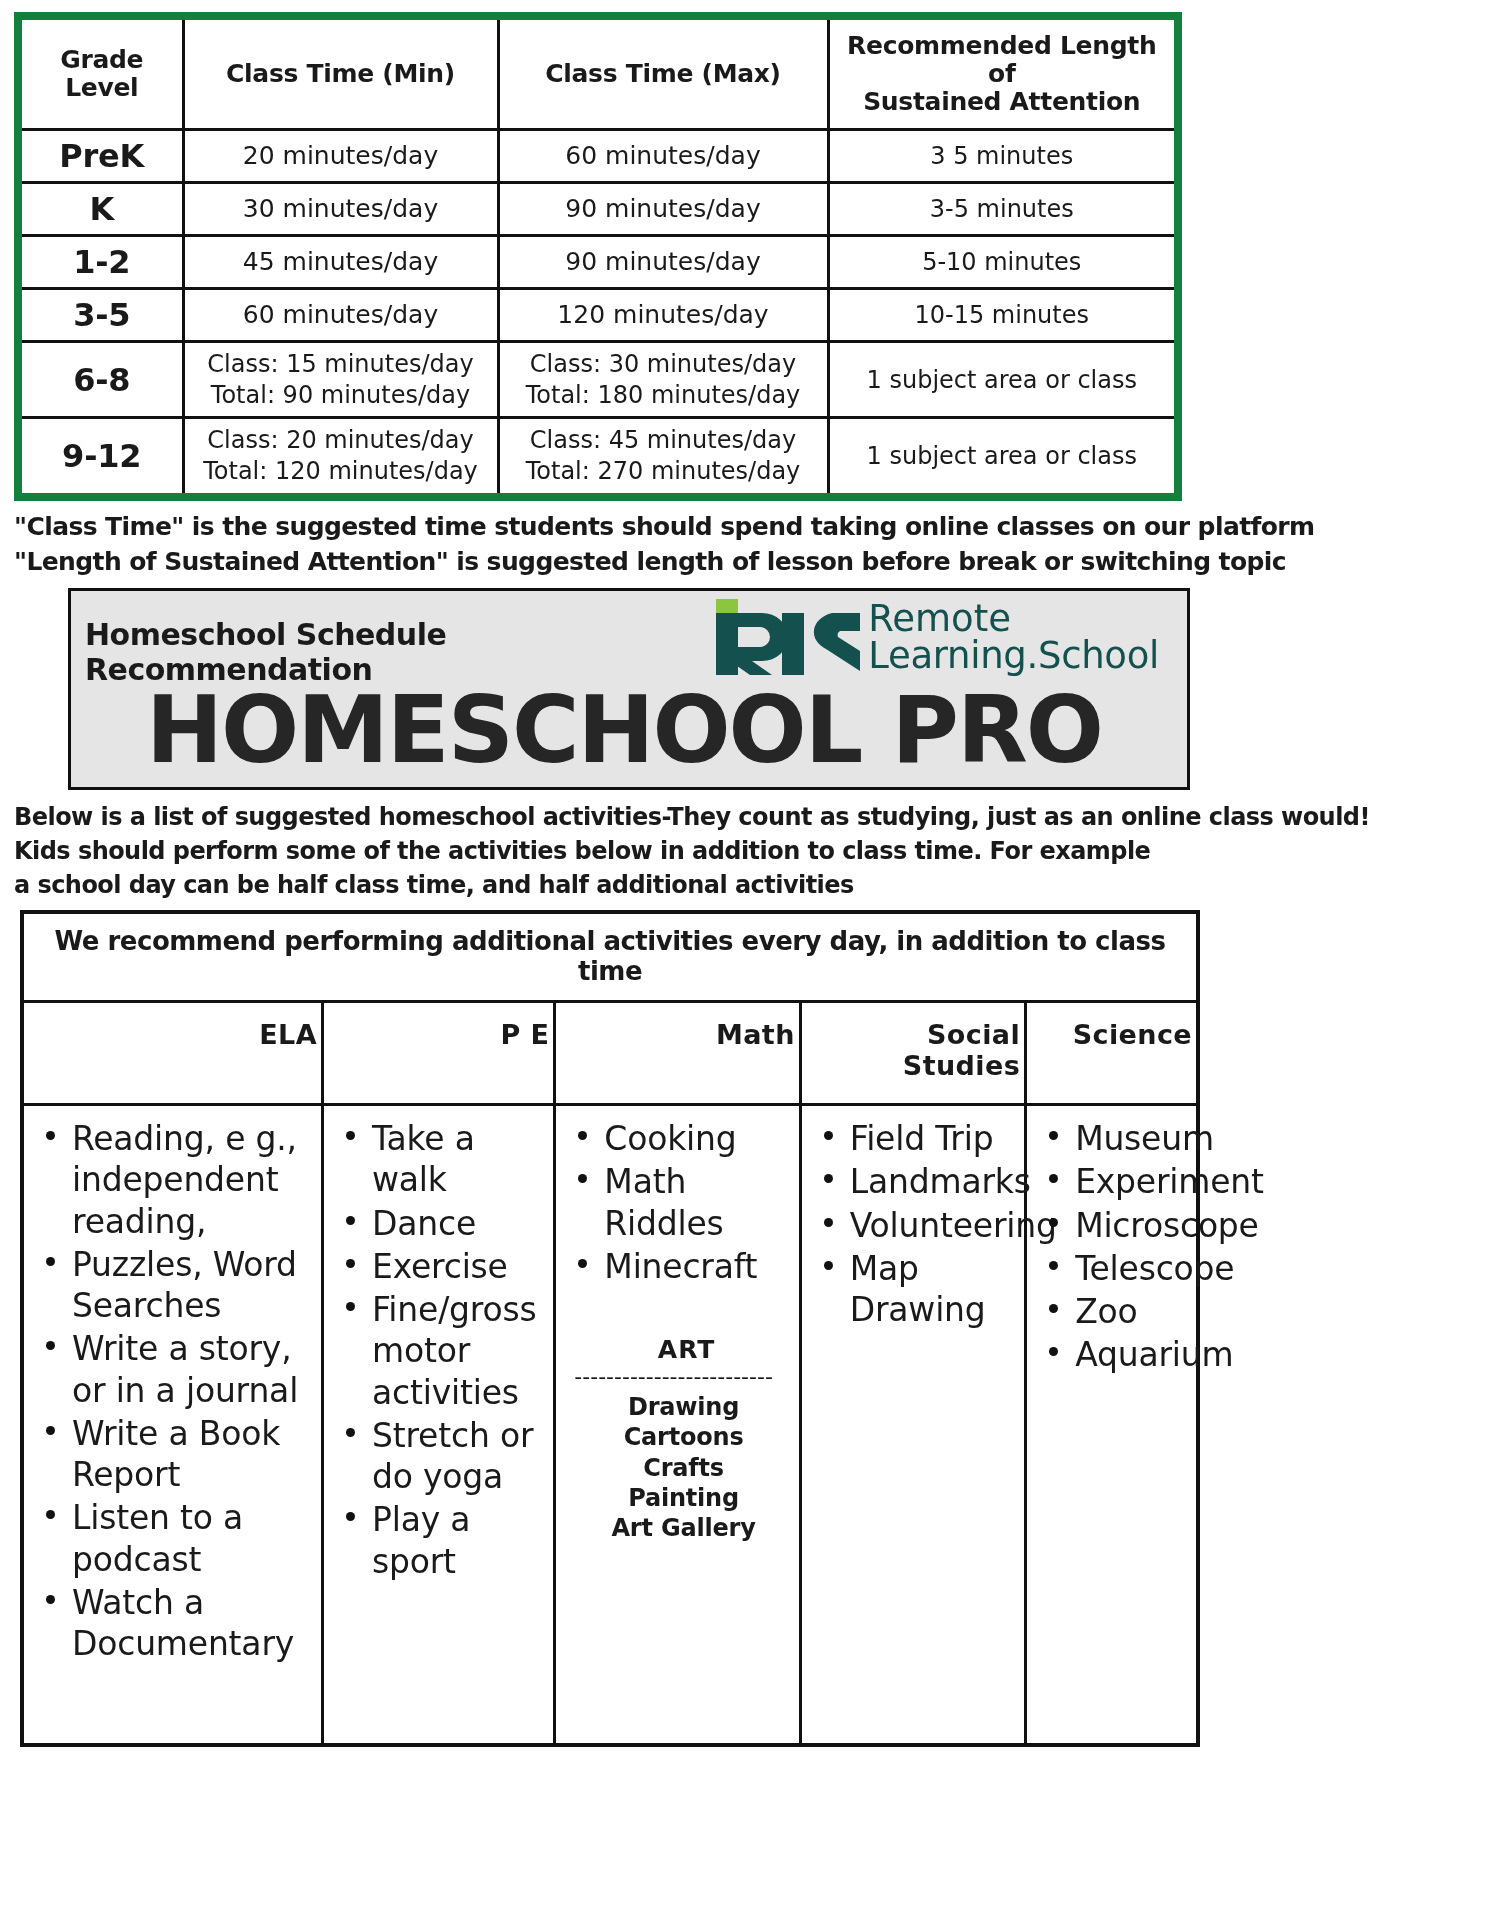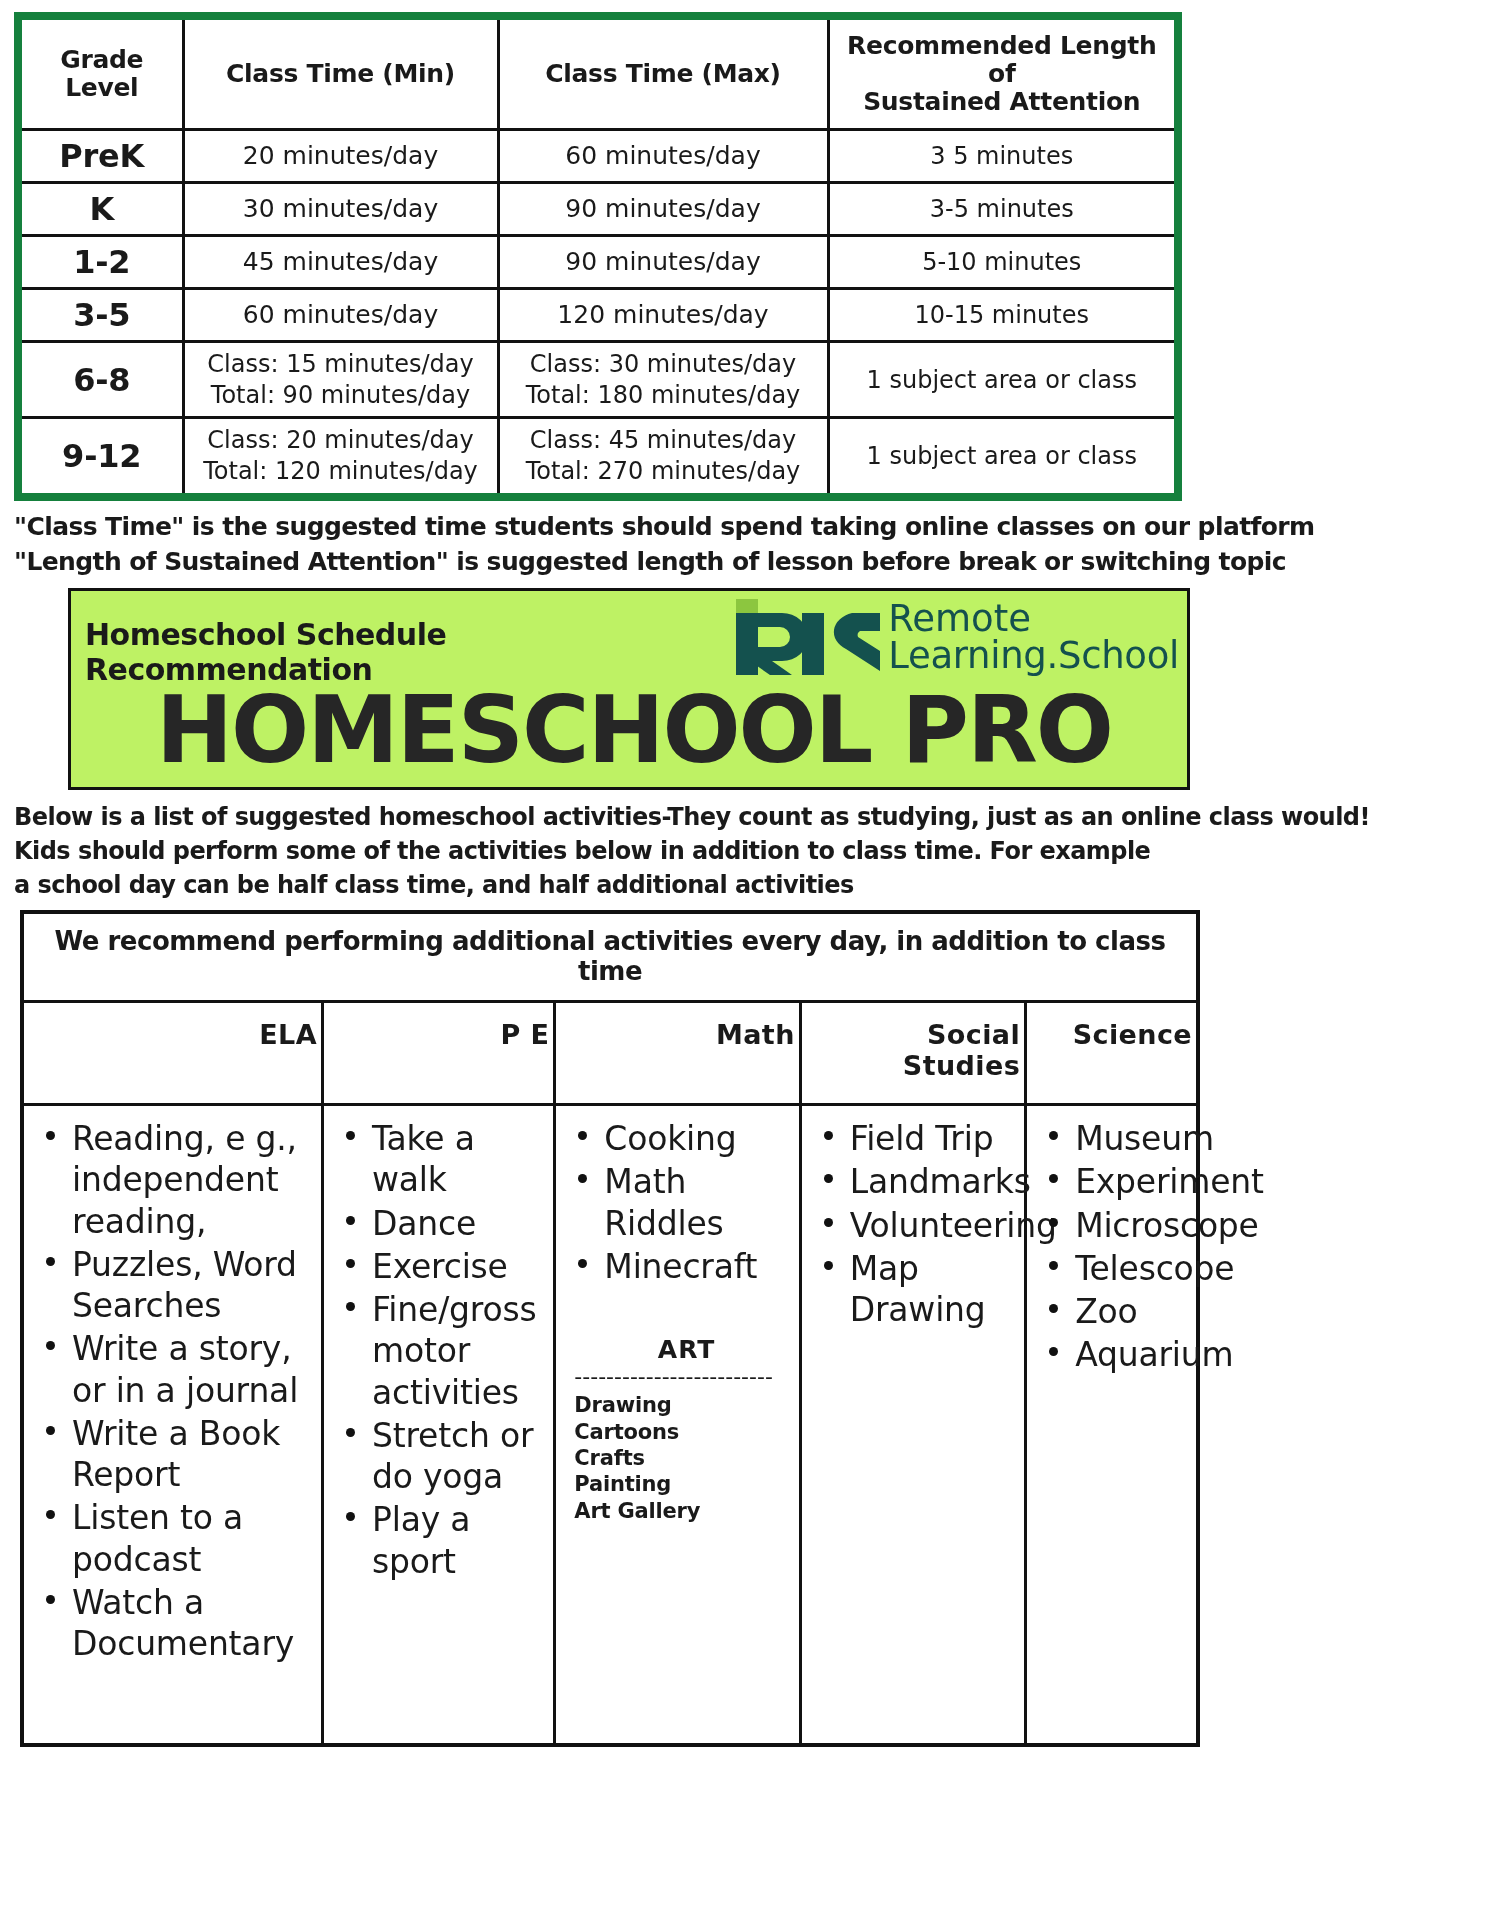--- a/index.html
+++ b/index.html
@@ -64,22 +64,22 @@
     line-height: 1.42;
     white-space: nowrap;
   }
 
   
   .header-box {
     position: relative;
     margin: 8px 14px 0 68px;
     width: 1122px;
     border: 3px solid #111;
-    padding: 8px 4px 10px 14px;
-    background: #bef264;
+    padding: 8px 24px 10px 14px;
+    background: #e5e5e5;
   }
   .header-top {
     display: flex;
     align-items: flex-start;
     justify-content: space-between;
   }
   .header-sub {
     font-size: 30px;
     font-weight: bold;
     letter-spacing: -0.5px;
@@ -186,24 +186,25 @@
   }
   .art-rule {
     font-size: 22px;
     letter-spacing: 0px;
     line-height: 1.0;
     margin: 2px 0 4px 0;
     overflow: hidden;
     white-space: nowrap;
   }
   .art-item {
-    font-size: 21px;
+    font-size: 24px;
     font-weight: bold;
     line-height: 1.26;
     letter-spacing: -0.2px;
+    text-align: center;
   }
 </style>
 </head>
 <body>
 
 <div class="page">
 
   <div class="sched-wrap">
     <table class="sched">
       <colgroup>

